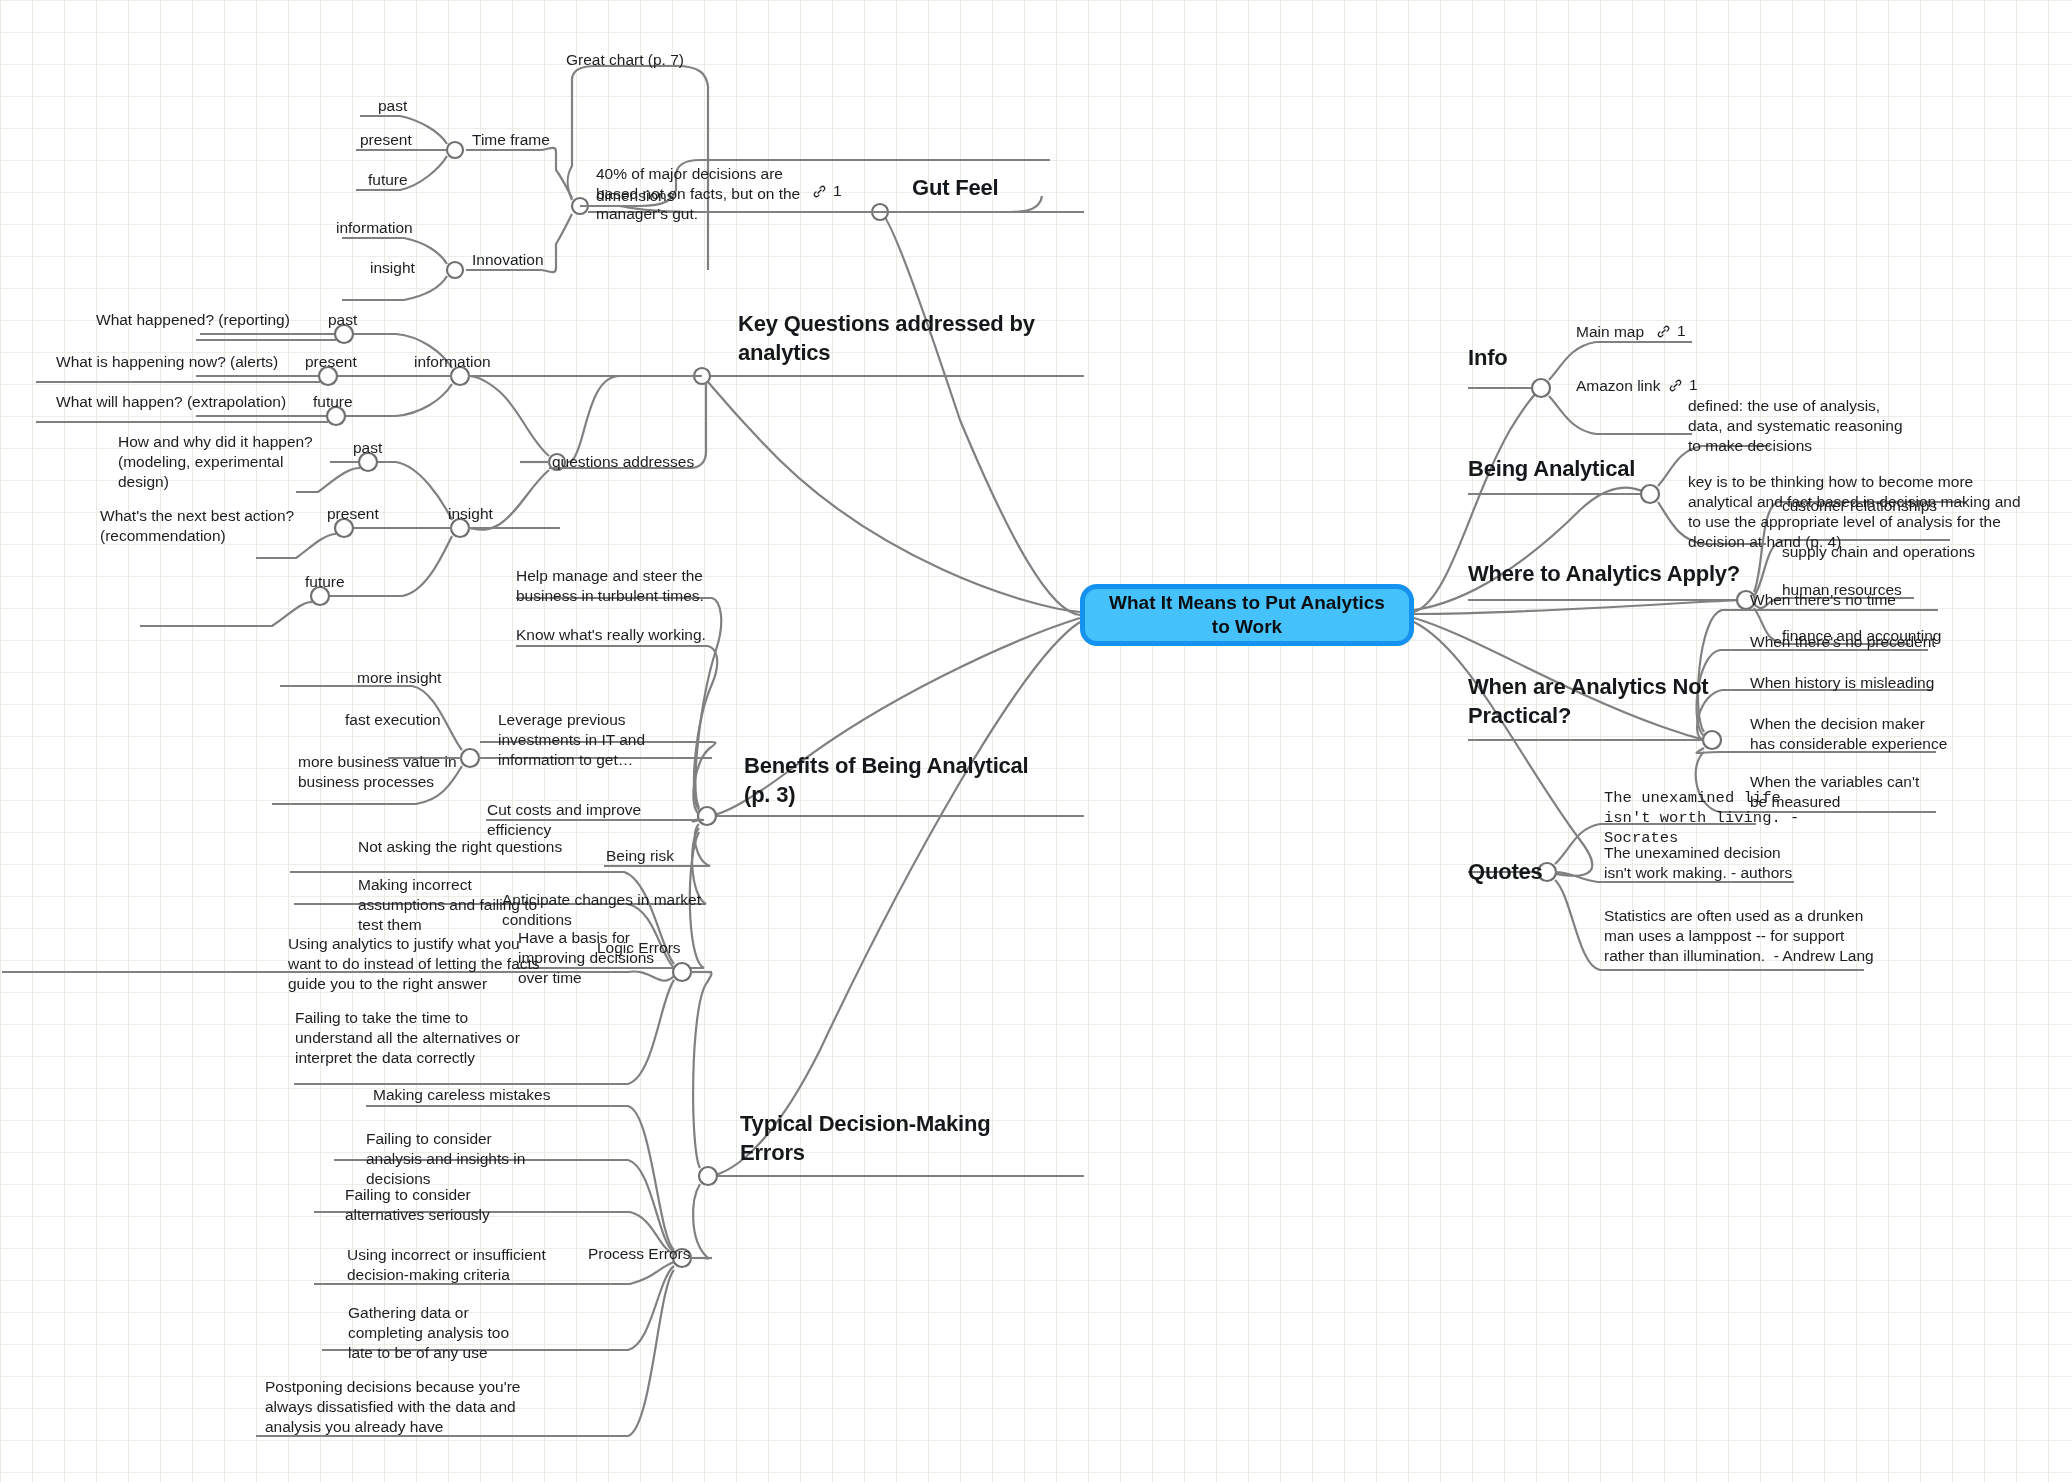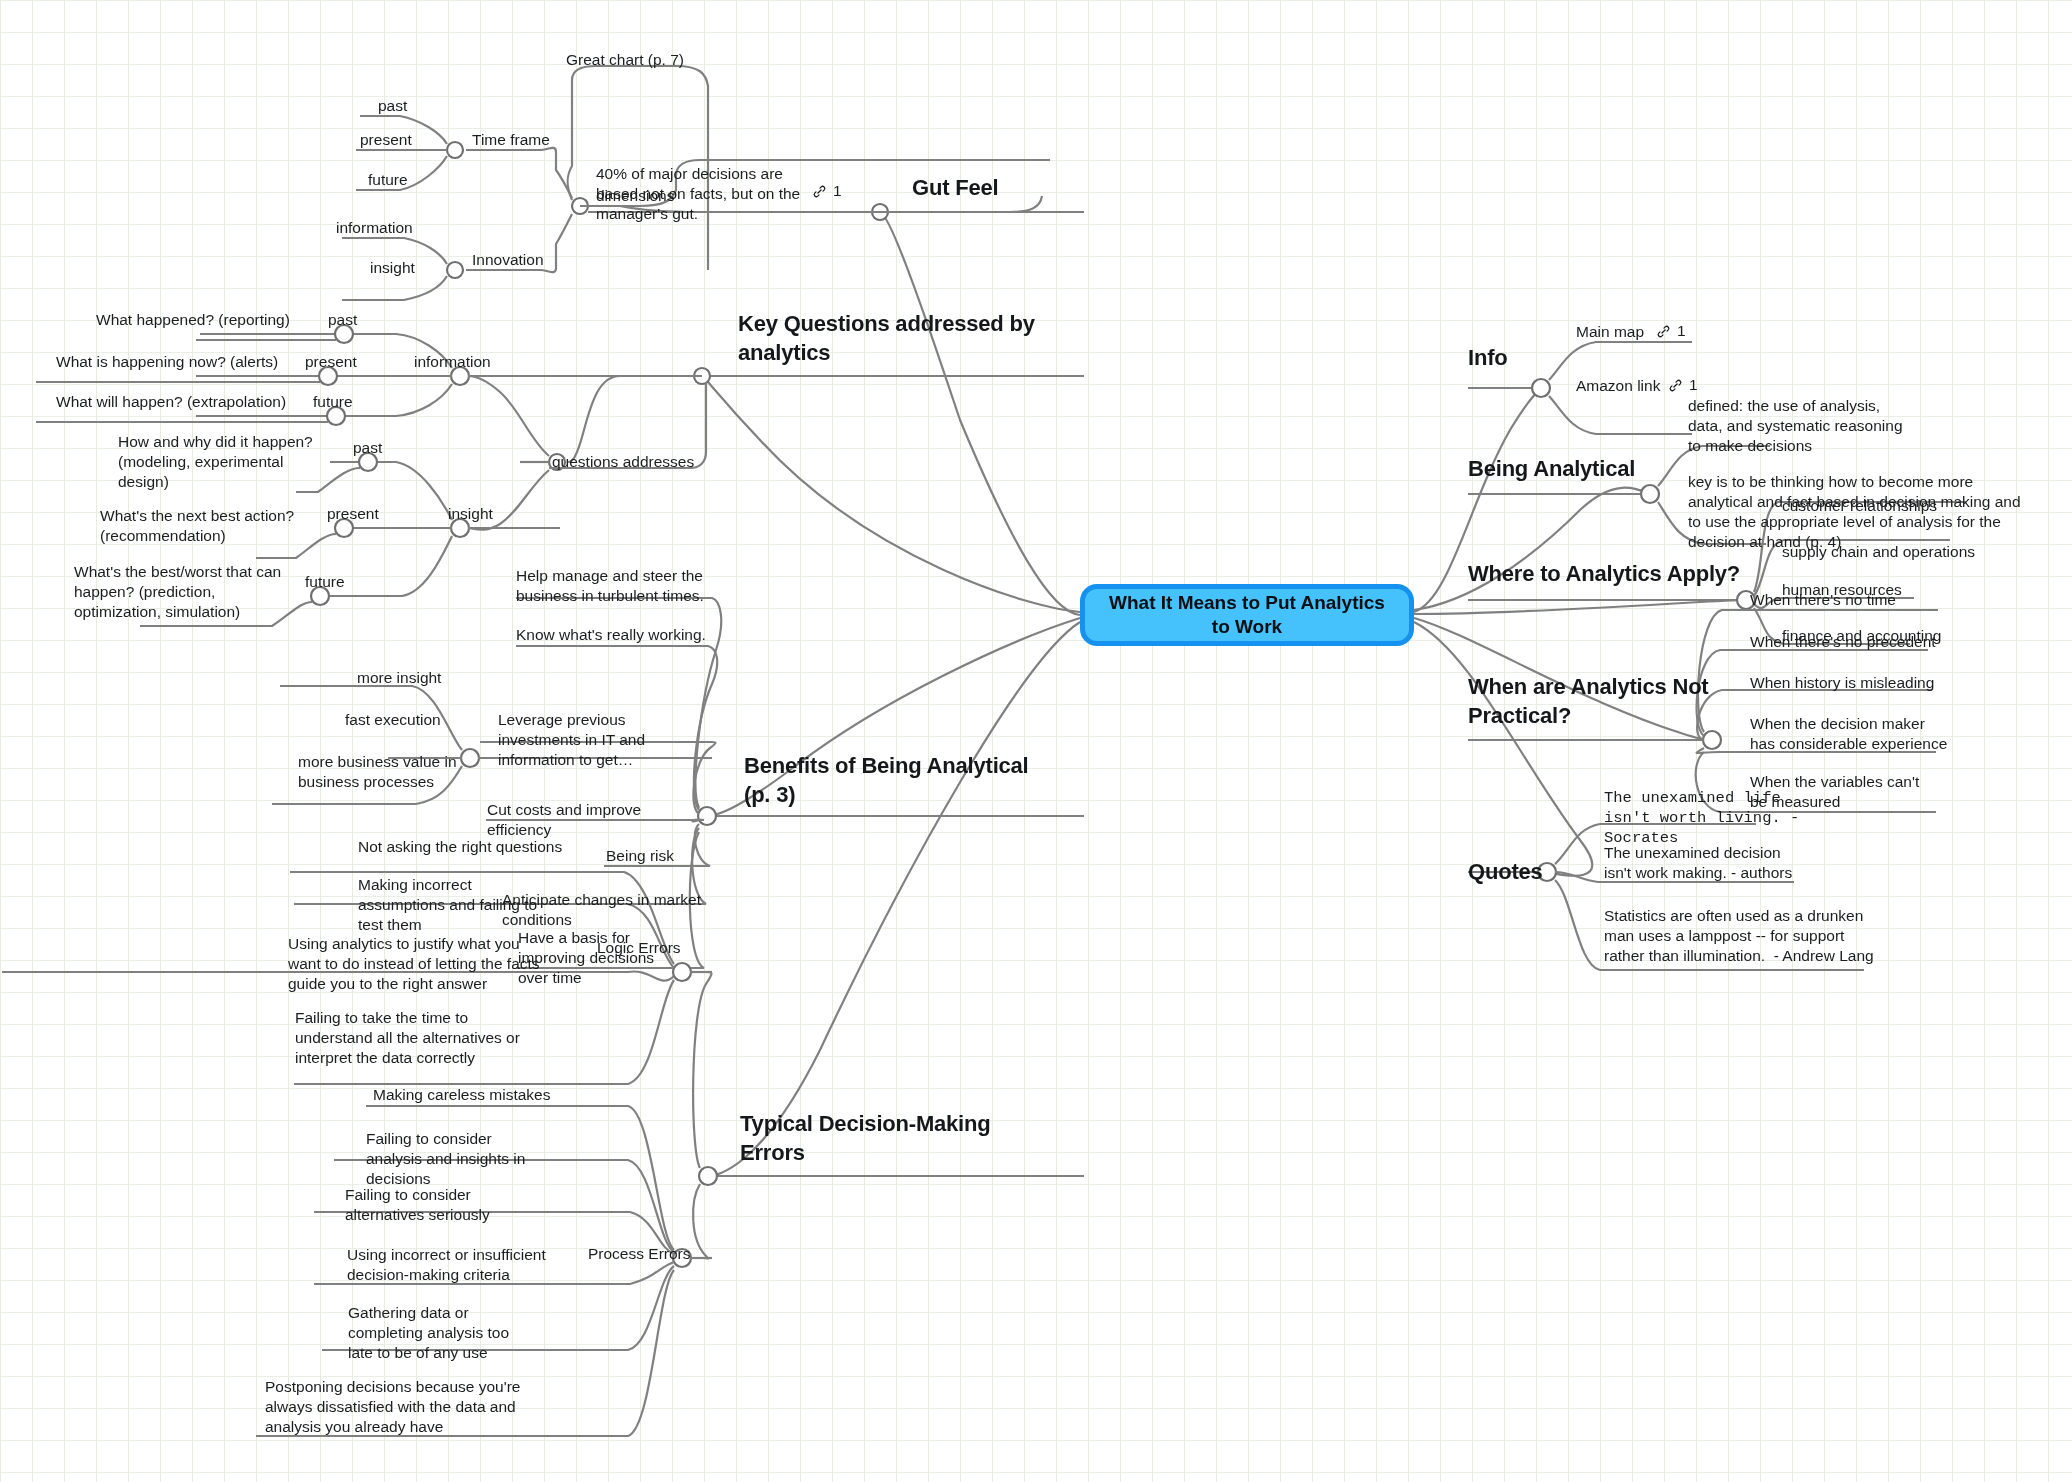--- a/index.html
+++ b/index.html
@@ -255,21 +255,20 @@
   <div class="lbl t-leaf" style="left:96px;top:310px;width:250px;">What happened? (reporting)</div>
   <div class="lbl t-leaf" style="left:56px;top:352px;width:260px;">What is happening now? (alerts)</div>
   <div class="lbl t-leaf" style="left:56px;top:392px;width:270px;">What will happen? (extrapolation)</div>
 
   <div class="lbl t-leaf" style="left:353px;top:438px;width:110px;">past</div>
   <div class="lbl t-leaf" style="left:327px;top:504px;width:120px;">present</div>
   <div class="lbl t-leaf" style="left:305px;top:572px;width:110px;">future</div>
 
   <div class="lbl t-leaf" style="left:118px;top:432px;width:200px;">How and why did it happen? (modeling, experimental design)</div>
   <div class="lbl t-leaf" style="left:100px;top:506px;width:200px;">What's the next best action? (recommendation)</div>
-  <div class="lbl t-leaf" style="left:74px;top:562px;width:215px;">What's the best/worst that can happen? (prediction, optimization, simulation)</div>
 
   <div class="lbl t-main" style="left:744px;top:752px;width:300px;">Benefits of Being Analytical (p. 3)</div>
 
   <div class="lbl t-leaf" style="left:516px;top:566px;width:190px;">Help manage and steer the business in turbulent times.</div>
   <div class="lbl t-leaf" style="left:516px;top:625px;width:200px;">Know what's really working.</div>
   <div class="lbl t-leaf" style="left:498px;top:710px;width:200px;">Leverage previous investments in IT and information to get…</div>
   <div class="lbl t-leaf" style="left:487px;top:800px;width:215px;">Cut costs and improve efficiency</div>
   <div class="lbl t-leaf" style="left:606px;top:846px;width:120px;">Being risk</div>
   <div class="lbl t-leaf" style="left:502px;top:890px;width:205px;">Anticipate changes in market conditions</div>
   <div class="lbl t-leaf" style="left:518px;top:928px;width:165px;">Have a basis for improving decisions over time</div>

